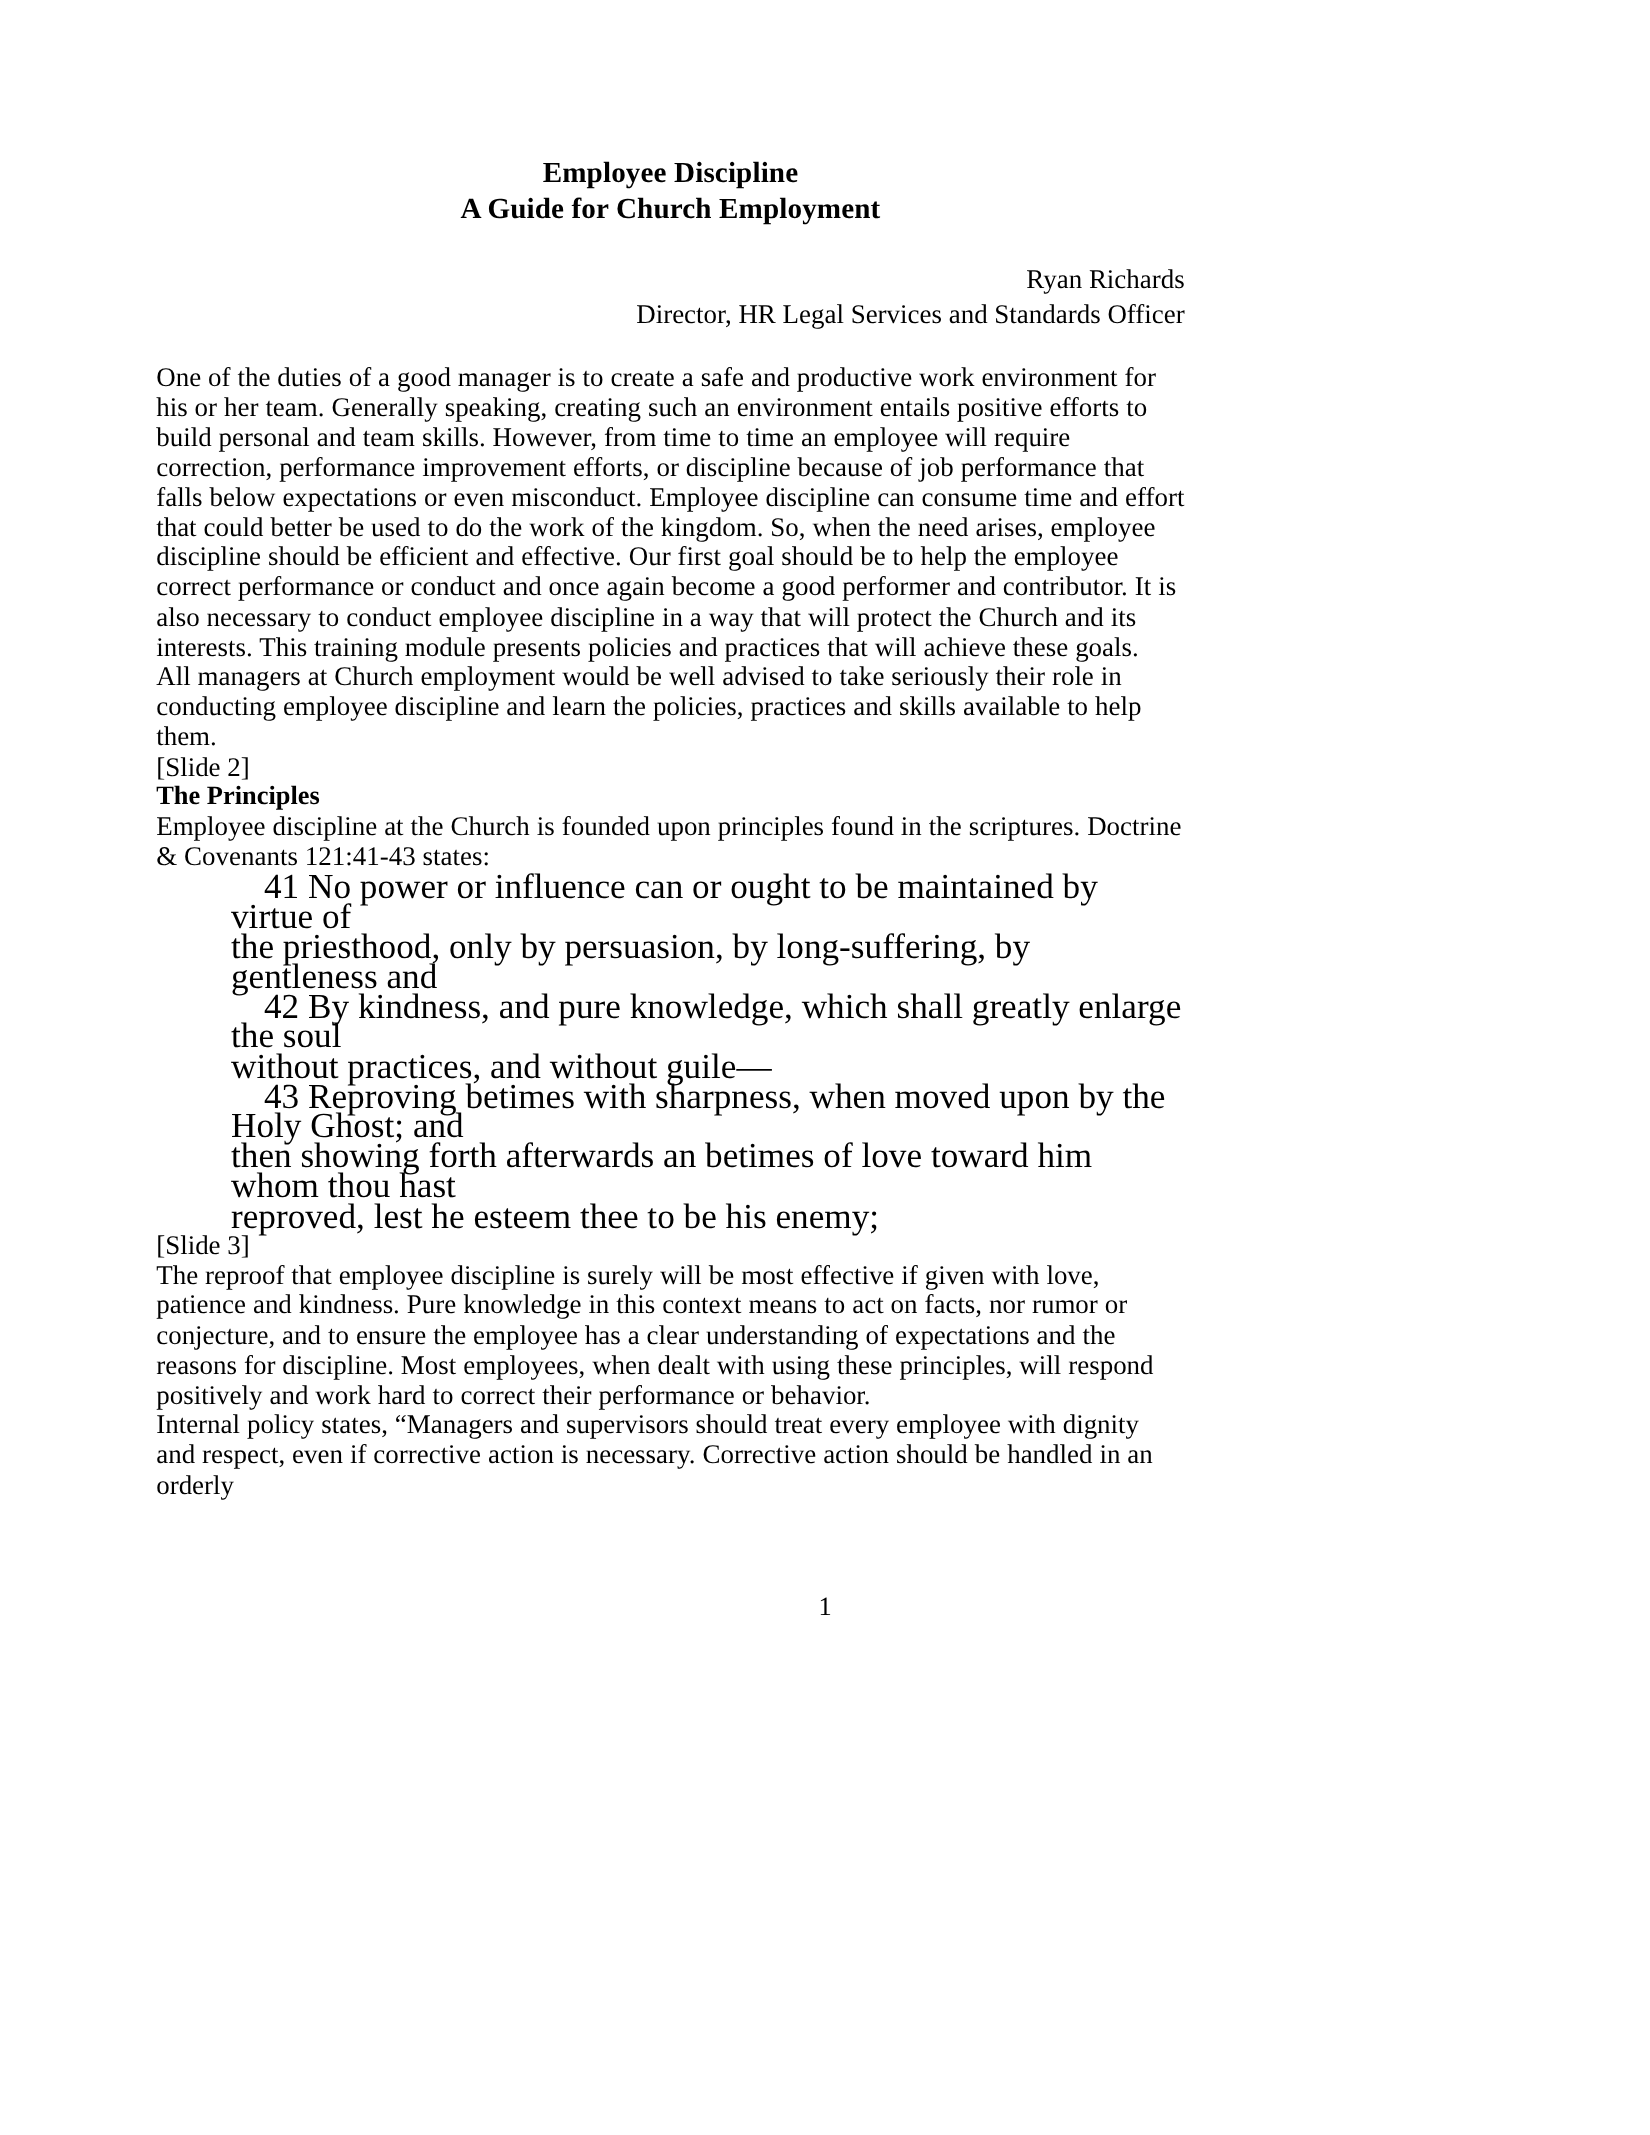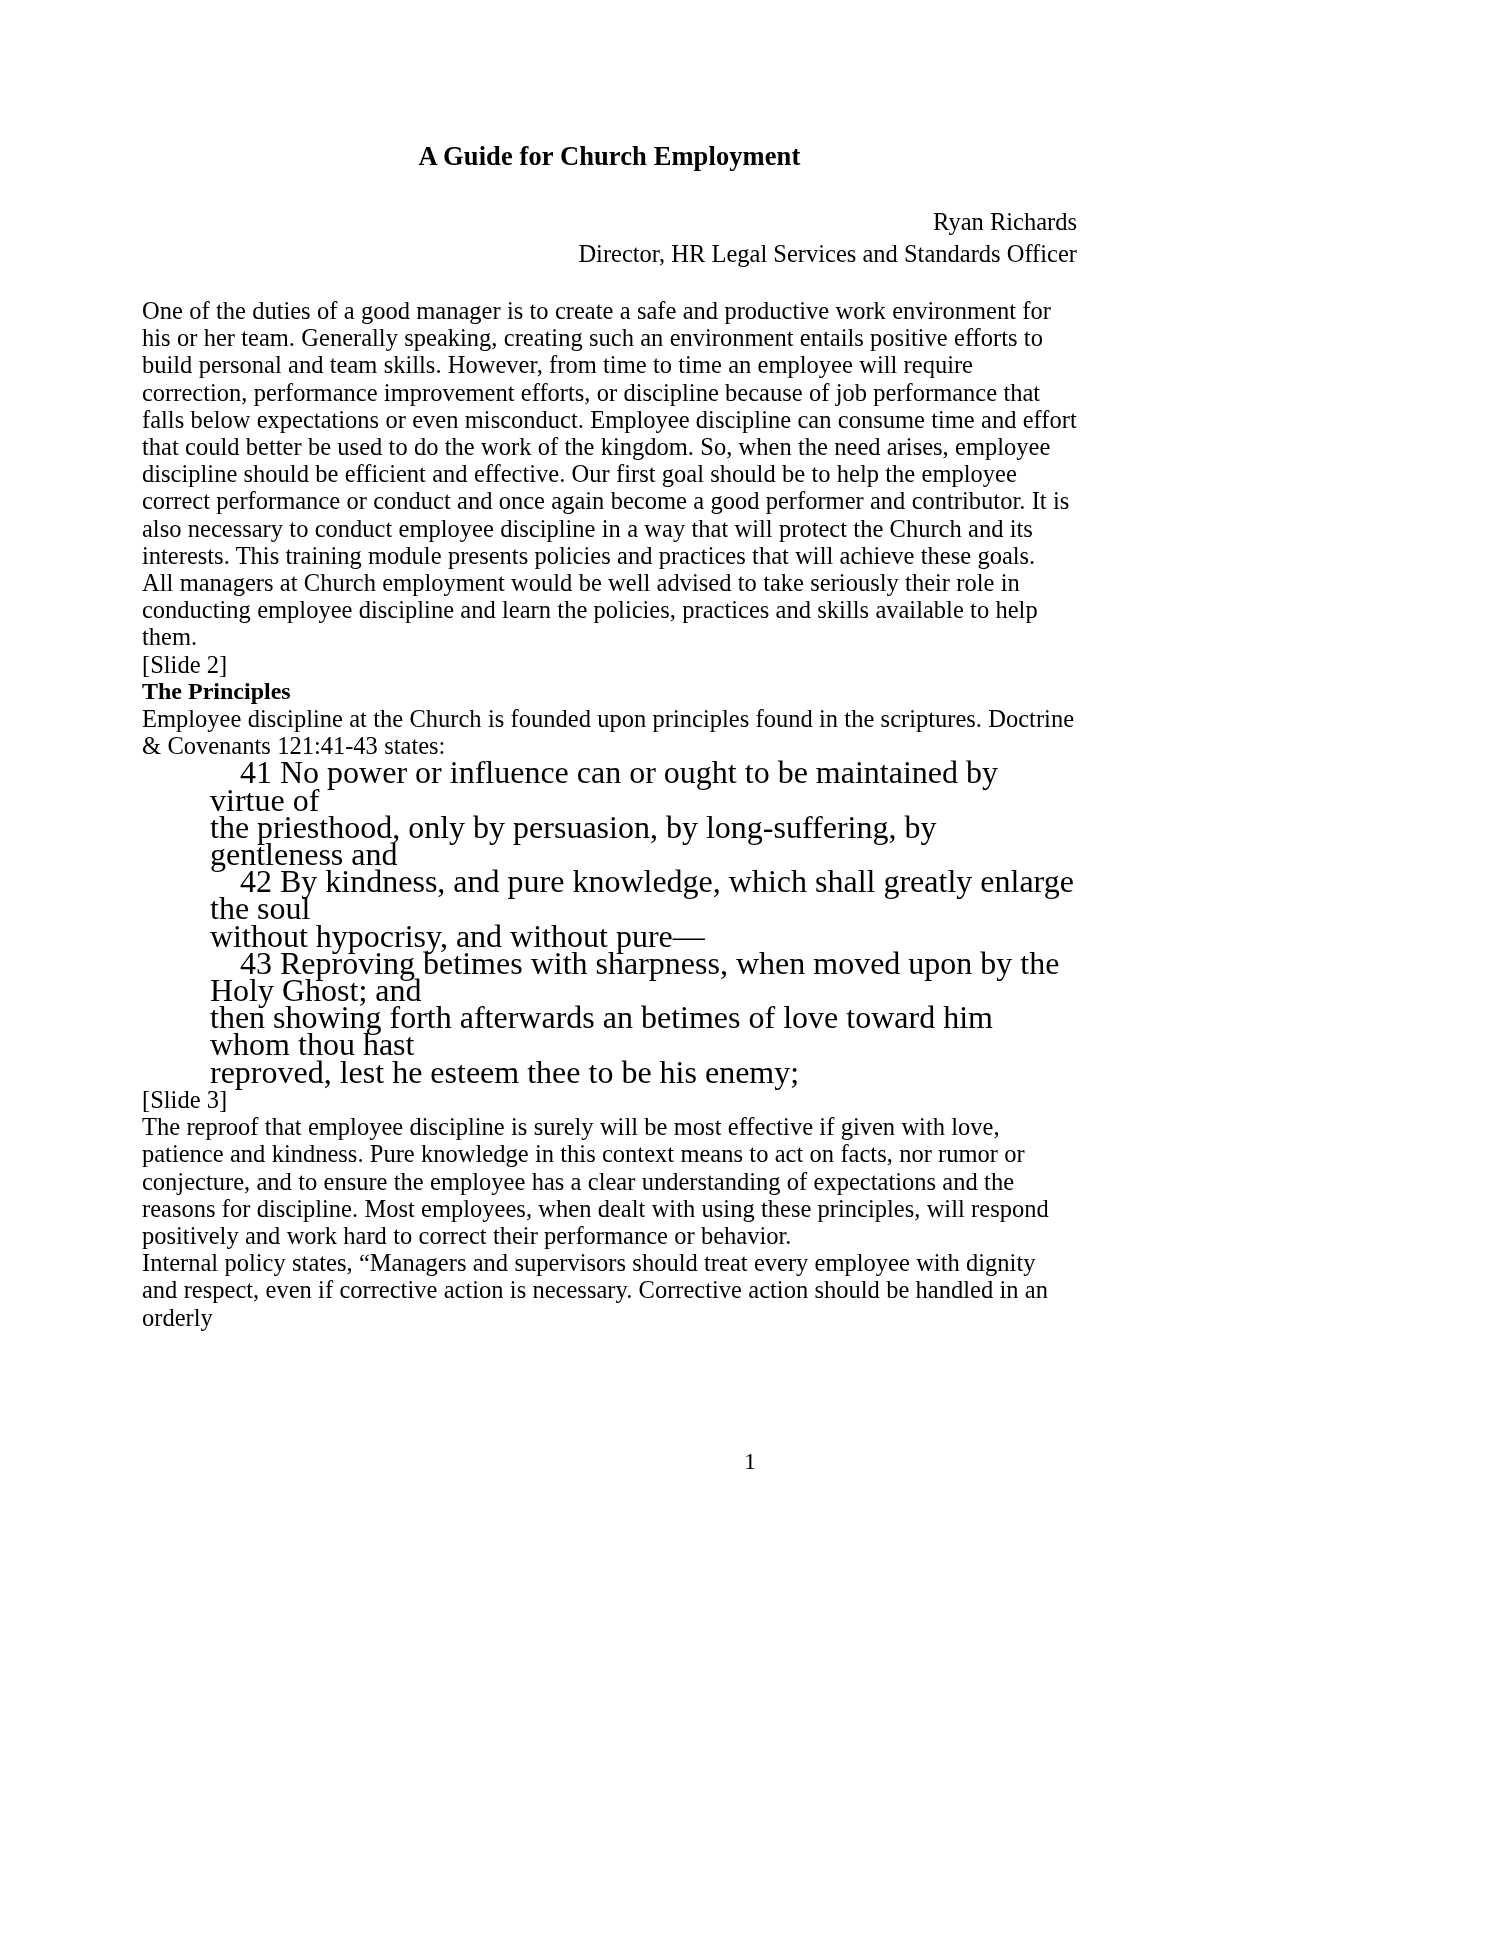--- a/index.html
+++ b/index.html
@@ -98,20 +98,21 @@
   }
 </style>
 </head>
 <body>
 
 <div class="page">
 
   <div class="content">
 
     <div class="title-block">
+      <div class="doc-title-line">Employee Discipline</div>
       <div class="doc-title-line">A Guide for Church Employment</div>
     </div>
 
     <div class="byline-block">
       <div class="byline-line">Ryan Richards</div>
       <div class="byline-line">Director, HR Legal Services and Standards Officer</div>
     </div>
 
     <div class="spacer-line"></div>
 
@@ -122,21 +123,21 @@
     <p class="slide-marker gap-par">[Slide 2]</p>
 
     <p class="section-heading gap-par">The Principles</p>
 
     <p class="body-par gap-par">Employee discipline at the Church is founded upon principles found in the scriptures.  Doctrine &amp; Covenants 121:41-43 states:</p>
 
     <div class="quote-block gap-par">
       <div class="quote-line verse-start">  41 No power or influence can or ought to be maintained by virtue of</div>
       <div class="quote-line">the priesthood, only by persuasion, by long-suffering, by gentleness and</div>
       <div class="quote-line verse-start">  42 By kindness, and pure knowledge, which shall greatly enlarge the soul</div>
-      <div class="quote-line">without hypocrisy, and without pure—</div>
+      <div class="quote-line">without practices, and without guile—</div>
       <div class="quote-line verse-start">  43 Reproving betimes with sharpness, when moved upon by the Holy Ghost; and</div>
       <div class="quote-line">then showing forth afterwards an betimes of love toward him whom thou hast</div>
       <div class="quote-line">reproved, lest he esteem thee to be his enemy;</div>
     </div>
 
     <p class="slide-marker gap-par">[Slide 3]</p>
 
     <p class="body-par gap-par">The reproof that employee discipline is surely will be most effective if given with love, patience and kindness.  Pure knowledge in this context means to act on facts, nor rumor or conjecture, and to ensure the employee has a clear understanding of expectations and the reasons for discipline.  Most employees, when dealt with using these principles, will respond positively and work hard to correct their performance or behavior.</p>
 
     <p class="body-par gap-par">Internal policy states, “Managers and supervisors should treat every employee with dignity and respect, even if corrective action is necessary.  Corrective action should be handled in an orderly</p>

